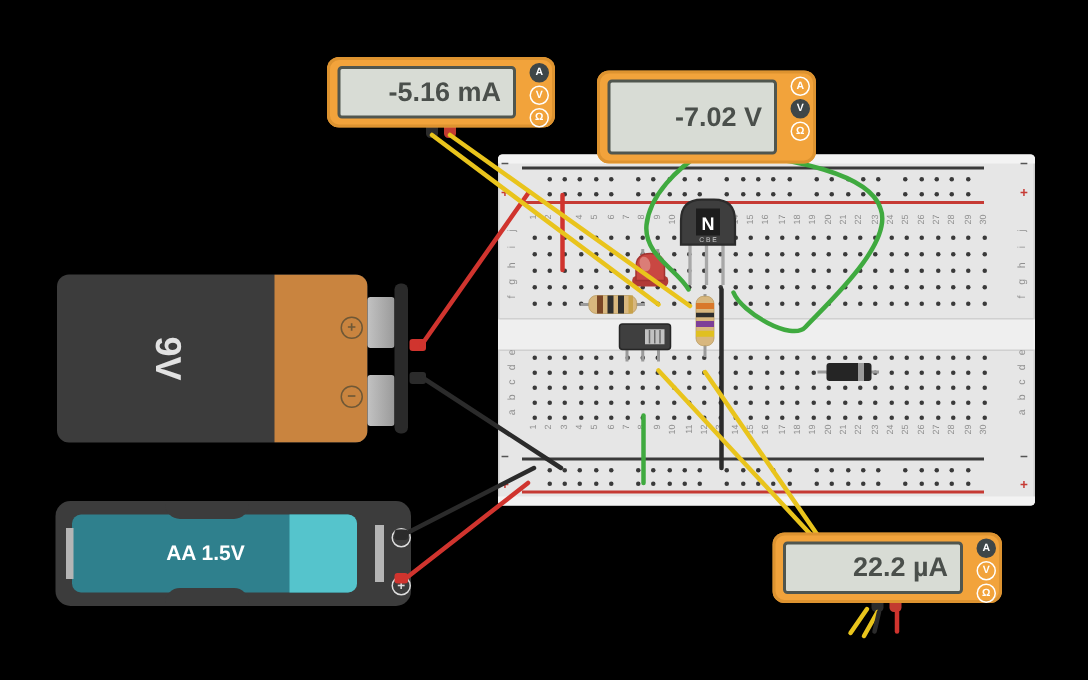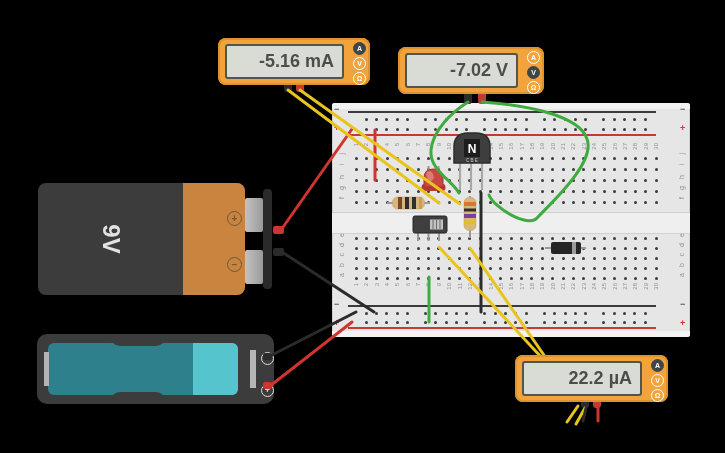--- a/index.html
+++ b/index.html
@@ -80,21 +80,21 @@
          border:2px solid #50564F;border-radius:3px;display:flex;align-items:center;
          justify-content:flex-end;padding-right:8px;font-size:18px;font-weight:bold;
          color:var(--meter_text);}
   .meter .btns{position:absolute;right:4px;top:4px;display:flex;flex-direction:column;gap:2px;}
   .mbtn{width:11px;height:11px;border-radius:50%;border:1.5px solid #fff;color:#fff;
         font-size:7px;font-weight:bold;display:flex;align-items:center;justify-content:center;
         line-height:1;}
   .mbtn.active{background:#3E4648;border-color:#3E4648;}
   #meter1{left:218px;top:38px;width:152px;height:47px;}
   #meter1 .display{right:26px;}
-  #meter2{left:398px;top:47px;width:146px;height:47px;}
+  #meter2{left:398px;top:47px;width:146px;height:62px;}
   #meter2 .display{right:26px;}
   #meter3{left:515px;top:355px;width:153px;height:47px;}
   #meter3 .display{right:26px;}
 </style>
 </head>
 <body>
 
 <div id="stage">
 
   <div id="board">
@@ -610,20 +610,21 @@
   </div>
 
   <div id="batteryAA">
     <div class="aa-holder"></div>
     <div class="aa-cell"></div>
     <div class="aa-cap"></div>
     <div class="aa-notch top"></div>
     <div class="aa-notch bot"></div>
     <div class="aa-strip"></div>
     <div class="aa-strip right"></div>
+    <span class="aa-label">AA 1.5V</span>
     <div class="aa-term aa-minus">−</div>
     <div class="aa-term aa-plus">+</div>
   </div>
 
   <svg id="circuit-svg" width="725" height="453" viewBox="0 0 725 453">
 
     <rect x="284" y="76" width="8" height="16" rx="3" fill="#2B2B2B"></rect>
     <rect x="296" y="76" width="8" height="16" rx="3" fill="#C23B30"></rect>
     <rect x="464" y="88" width="8" height="16" rx="3" fill="#2B2B2B"></rect>
     <rect x="478" y="88" width="8" height="16" rx="3" fill="#C23B30"></rect>

